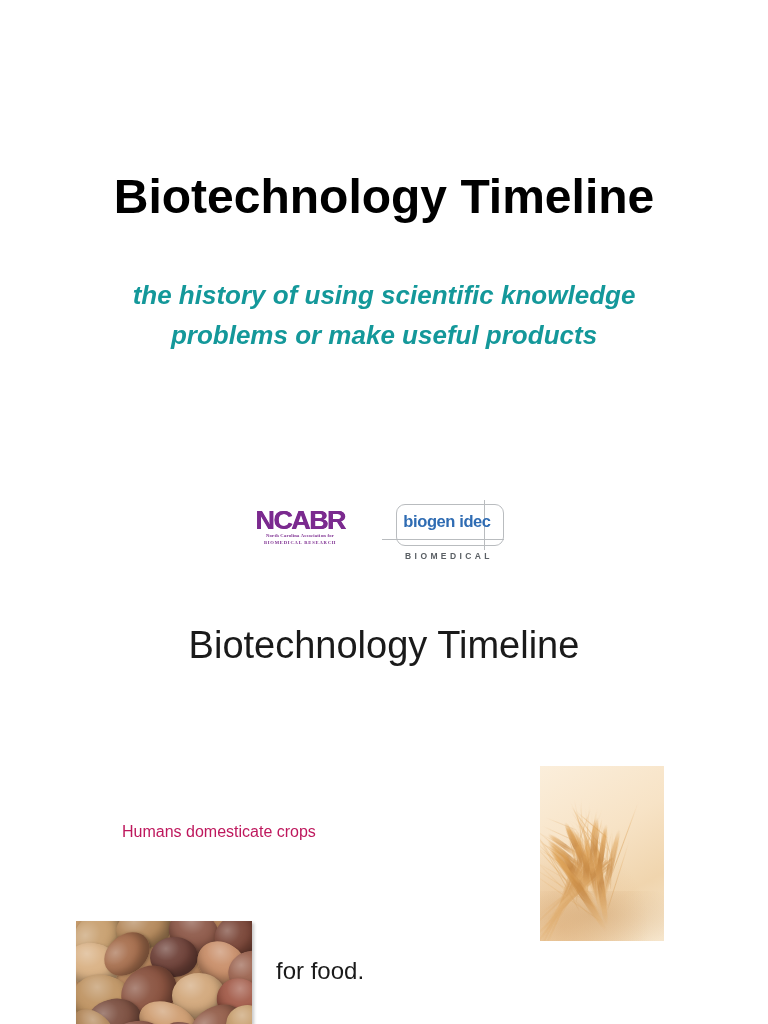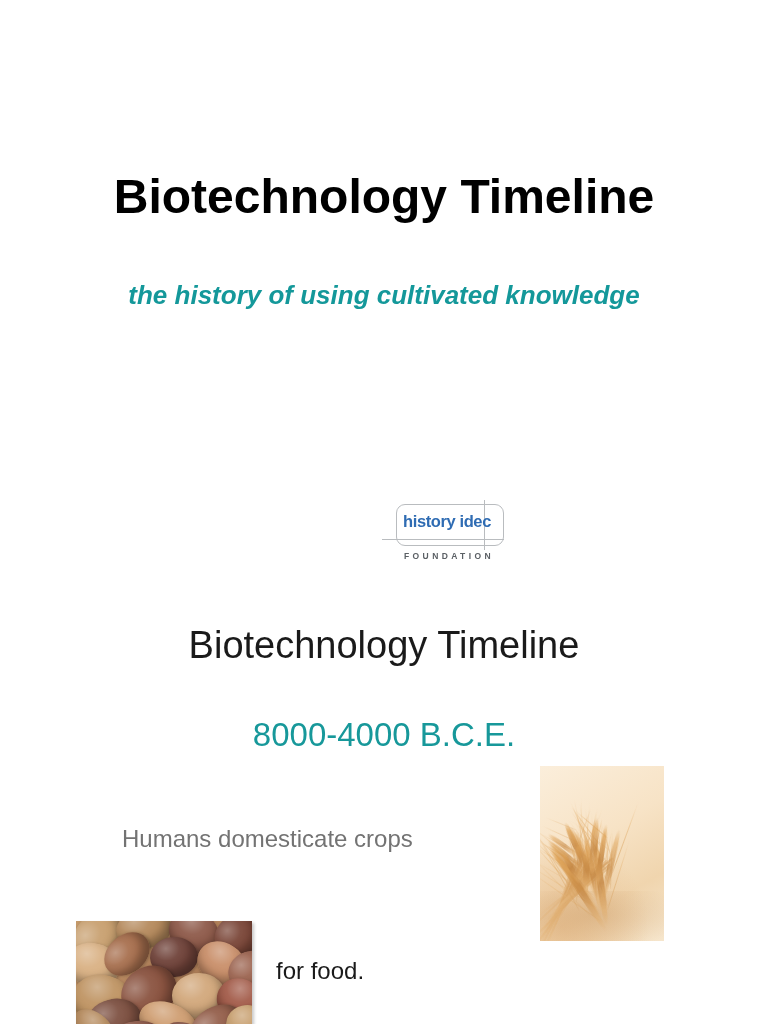--- a/index.html
+++ b/index.html
@@ -160,22 +160,22 @@
     font-size: 33px;
     font-weight: normal;
     color: #17989a;
     white-space: nowrap;
   }
 
   #body-crops {
     position: absolute;
     left: 122px; top: 220px;
     width: 400px;
-    font-size: 24px;
-    color: #737373;
+    font-size: 16px;
+    color: #be185d;
     line-height: 1.78;
   }
   #body-crops .body-line { display: block; }
 
   #body-potatoes {
     position: absolute;
     left: 276px; top: 352px;
     width: 400px;
     font-size: 24px;
     color: #1a1a1a;
@@ -249,42 +249,47 @@
   #body-crops, #body-potatoes { user-select: text; }
 </style>
 </head>
 <body>
 
 <div id="slide-one">
 
   <div id="main-title">Biotechnology Timeline</div>
 
   <div id="main-subtitle">
-    <span class="sub-line">the history of using cultivated knowledge</span>
+    <span class="sub-line">the history of using scientific knowledge</span>
+    <span class="sub-line">problems or make useful products</span>
   </div>
 
   <div id="logo-row">
 
+    <div id="ncabr-logo">
+      <div id="ncabr-mark">NCABR</div>
+      <div class="ncabr-sub line1">North Carolina Association for</div>
+      <div class="ncabr-sub line2">BIOMEDICAL   RESEARCH</div>
+    </div>
 
     <div id="biogen-logo">
       <div id="biogen-bracket"></div>
       <div id="biogen-cross-v"></div>
       <div id="biogen-cross-h"></div>
-      <div id="biogen-wordmark">history idec</div>
-      <div id="biogen-foundation">FOUNDATION</div>
+      <div id="biogen-wordmark">biogen idec</div>
+      <div id="biogen-foundation">BIOMEDICAL</div>
     </div>
 
   </div>
 </div>
 
 <div id="slide-two">
 
   <div id="timeline-heading">Biotechnology Timeline</div>
 
-  <div id="era-label">8000-4000 B.C.E.</div>
 
   <div id="body-crops">
     <span class="body-line">Humans domesticate crops</span>
   </div>
 
   <div id="body-potatoes">
     <span class="body-line">for food.</span>
   </div>
 
 </div>

